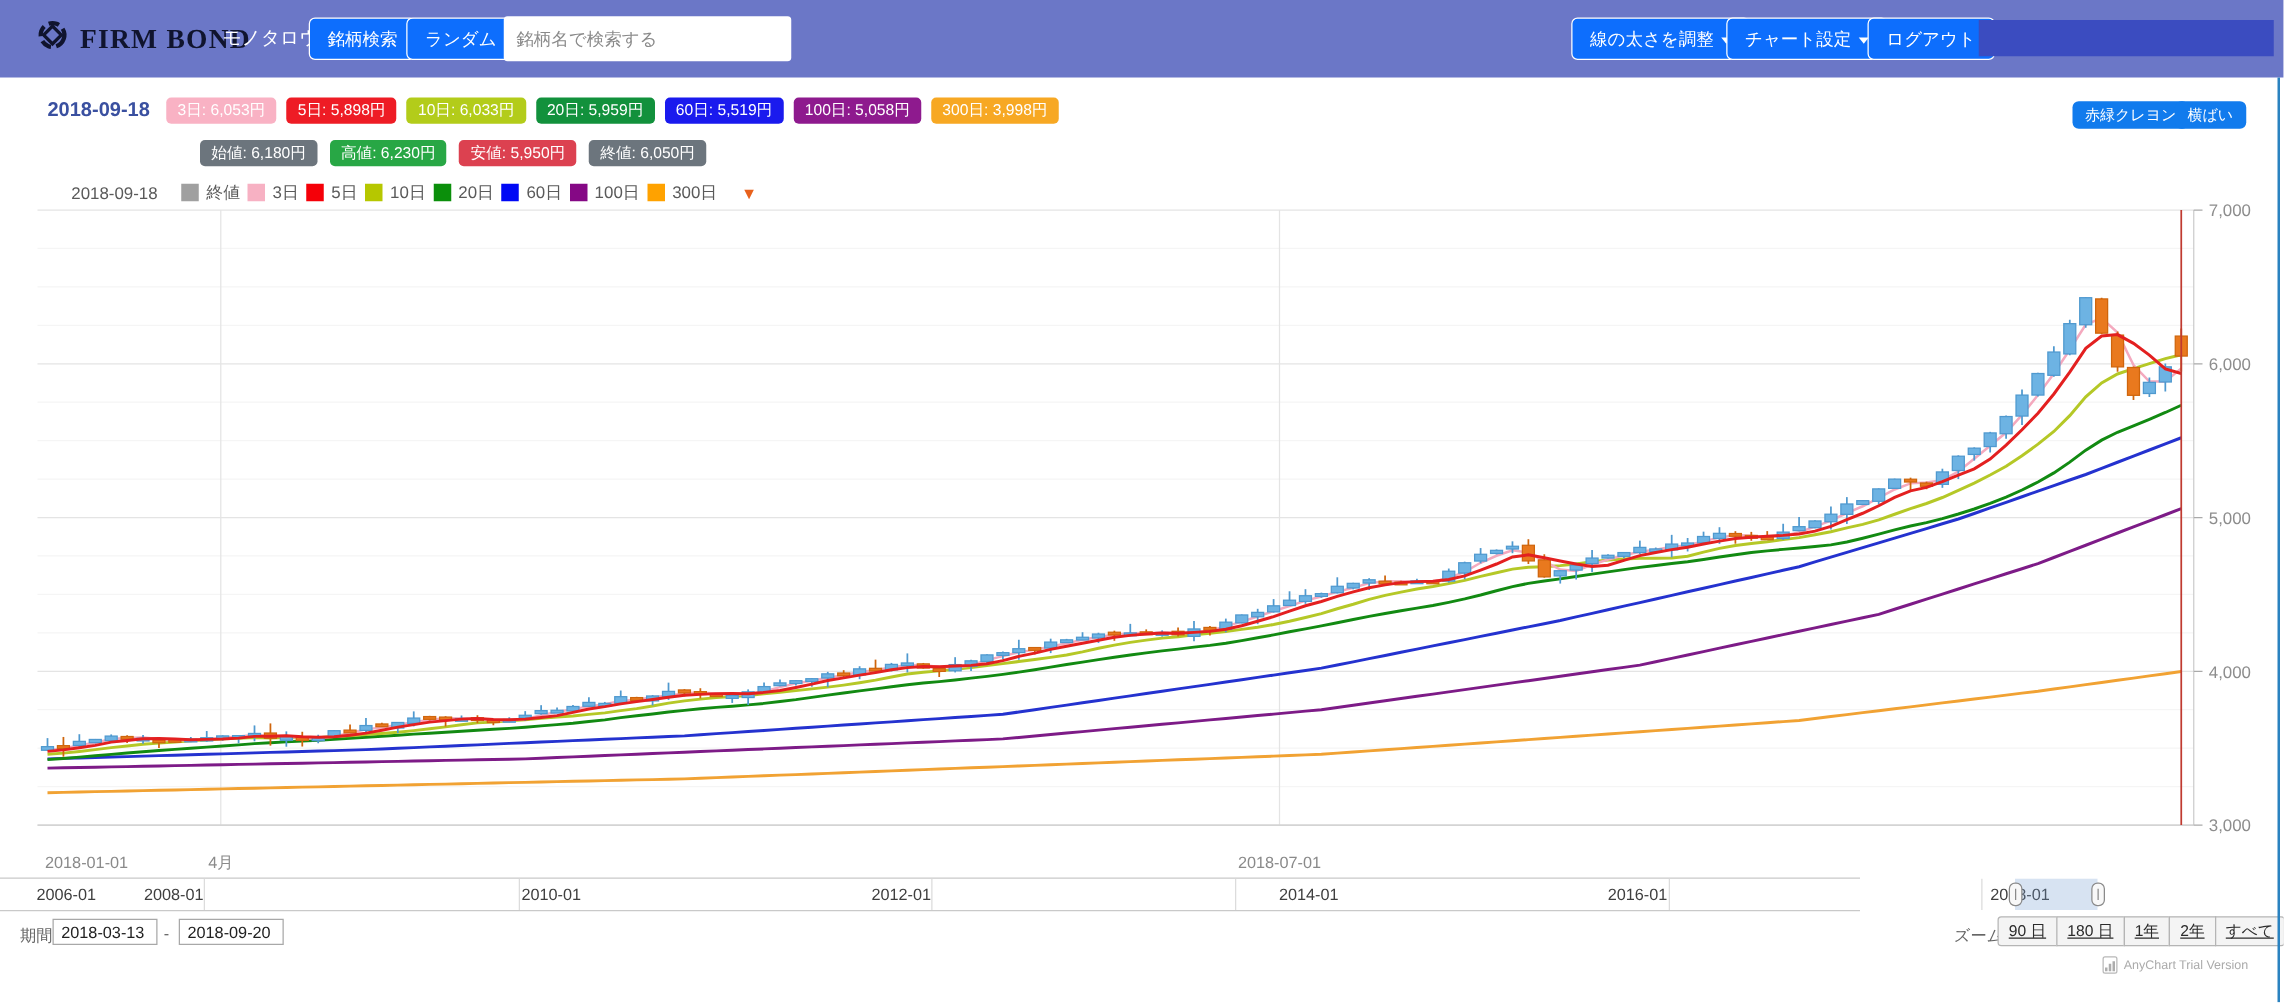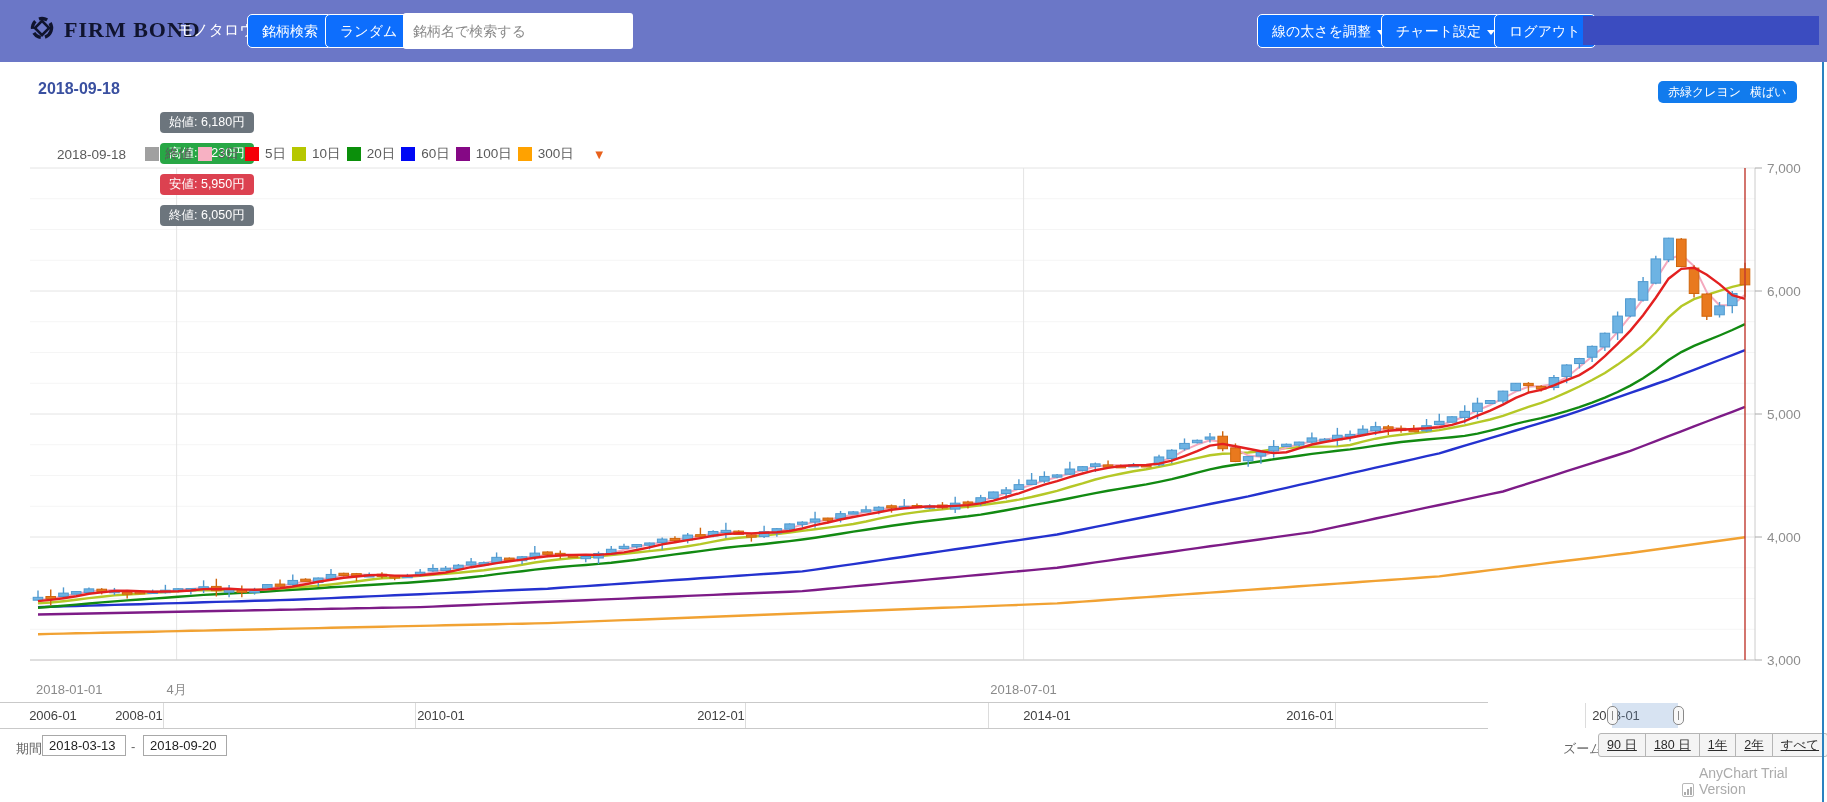--- a/index.html
+++ b/index.html
@@ -16,21 +16,21 @@
   .caret{display:inline-block;width:0;height:0;border-left:4px solid transparent;border-right:4px solid transparent;
          border-top:5px solid #fff;margin-left:6px;vertical-align:middle;}
   #nav-search{position:absolute;left:403px;top:13px;width:230px;height:36px;border:none;border-radius:3px;
               padding:0 10px;font-size:14px;font-family:inherit;color:#333;box-sizing:border-box;}
   #nav-search::placeholder{color:#8a8a8a;}
   #nav-rect{position:absolute;left:1583px;top:16px;width:236px;height:29px;background:#3b4cc0;}
 
   
   #header-date{position:absolute;left:38px;top:80px;font-size:16px;font-weight:bold;color:#3a50a0;}
   #ma-badges{position:absolute;left:133px;top:78px;display:flex;gap:8px;}
-  #ohlc-badges{position:absolute;left:160px;top:112px;display:flex;gap:10px;flex-direction:column;}
+  #ohlc-badges{position:absolute;left:160px;top:112px;display:flex;gap:10px;}
   .badge{height:21px;line-height:21px;border-radius:4px;color:#fff;font-size:12.5px;padding:0 9px;white-space:nowrap;}
   .pill-btn{position:absolute;top:81px;height:22px;line-height:22px;background:#117bed;color:#fff;border:none;
             border-radius:5px;font-size:12px;font-family:inherit;cursor:pointer;padding:0 10px;}
 
   
   #legend{position:absolute;left:57px;top:145px;display:flex;align-items:center;gap:19px;font-size:13.5px;color:#5a5a5a;}
   .legend-item{display:flex;align-items:center;gap:6px;}
   .swatch{width:14px;height:14px;display:inline-block;}
   #legend-marker{font-size:13px;}
 
@@ -51,21 +51,21 @@
   #period-label{position:absolute;left:16px;top:740px;font-size:13px;color:#666;}
   .period-input{position:absolute;top:735px;width:84px;height:21px;border:1px solid #a8a8a8;font-size:13px;
                 font-family:inherit;color:#222;padding:0 6px;box-sizing:border-box;}
   #period-dash{position:absolute;left:131px;top:739px;font-size:13px;color:#666;}
   #zoom-label{position:absolute;left:1563px;top:740px;font-size:13px;color:#666;}
   #zoom-group{position:absolute;left:1598px;top:733px;display:flex;}
   .zoom-btn{height:24px;line-height:22px;background:#f4f4f4;border:1px solid #b5b5b5;color:#2b2b2b;
             font-size:12.5px;font-family:inherit;cursor:pointer;padding:0 8px;margin-left:-1px;white-space:nowrap;text-decoration:underline;}
   .zoom-btn:first-child{border-radius:3px 0 0 3px;margin-left:0;}
   .zoom-btn:last-child{border-radius:0 3px 3px 0;}
-  #watermark{position:absolute;left:1682px;top:765px;display:flex;align-items:flex-end;gap:5px;color:#ababab;font-size:14px;}
+  #watermark{position:absolute;left:1682px;top:765px;display:flex;align-items:center;gap:5px;color:#ababab;font-size:10px;}
   #wm-icon{display:flex;align-items:flex-end;gap:1px;padding:1px;border:1px solid #b8b8b8;border-radius:2px;height:10px;}
   #wm-icon span{display:inline-block;width:2px;background:#adadad;}
 
   #right-edge{position:absolute;left:1822px;top:62px;width:2px;height:740px;background:#2a82c0;}
 </style>
 </head>
 <body>
 
 <div id="page">
 
@@ -398,20 +398,29 @@
     <button class="btn-blue" style="left:247px;">銘柄検索</button>
     <button class="btn-blue" style="left:325px;">ランダム</button>
     <input id="nav-search" type="text" placeholder="銘柄名で検索する" style="">
     <button class="btn-blue" style="left:1257px;"><span>線の太さを調整</span><span class="caret"></span></button>
     <button class="btn-blue" style="left:1381px;"><span>チャート設定</span><span class="caret"></span></button>
     <button class="btn-blue" style="left:1494px;">ログアウト</button>
     <div id="nav-rect"></div>
   </div>
 
   <div id="header-date">2018-09-18</div>
+  <div id="ma-badges">
+      <span class="badge" style="background: rgb(249, 178, 196);">3日: 6,053円</span>
+      <span class="badge" style="background: rgb(238, 28, 37);">5日: 5,898円</span>
+      <span class="badge" style="background: rgb(179, 204, 26);">10日: 6,033円</span>
+      <span class="badge" style="background: rgb(18, 145, 60);">20日: 5,959円</span>
+      <span class="badge" style="background: rgb(26, 26, 238);">60日: 5,519円</span>
+      <span class="badge" style="background: rgb(142, 26, 142);">100日: 5,058円</span>
+      <span class="badge" style="background: rgb(247, 168, 35);">300日: 3,998円</span>
+    </div>
   <div id="ohlc-badges">
       <span class="badge" style="background: rgb(108, 117, 125);">始値: 6,180円</span>
       <span class="badge" style="background: rgb(40, 167, 69);">高値: 6,230円</span>
       <span class="badge" style="background: rgb(220, 65, 80);">安値: 5,950円</span>
       <span class="badge" style="background: rgb(108, 117, 125);">終値: 6,050円</span>
     </div>
   <button class="pill-btn" style="left:1658px;">赤緑クレヨン</button>
   <button class="pill-btn" style="left:1740px;">横ばい</button>
 
   <div id="legend">

